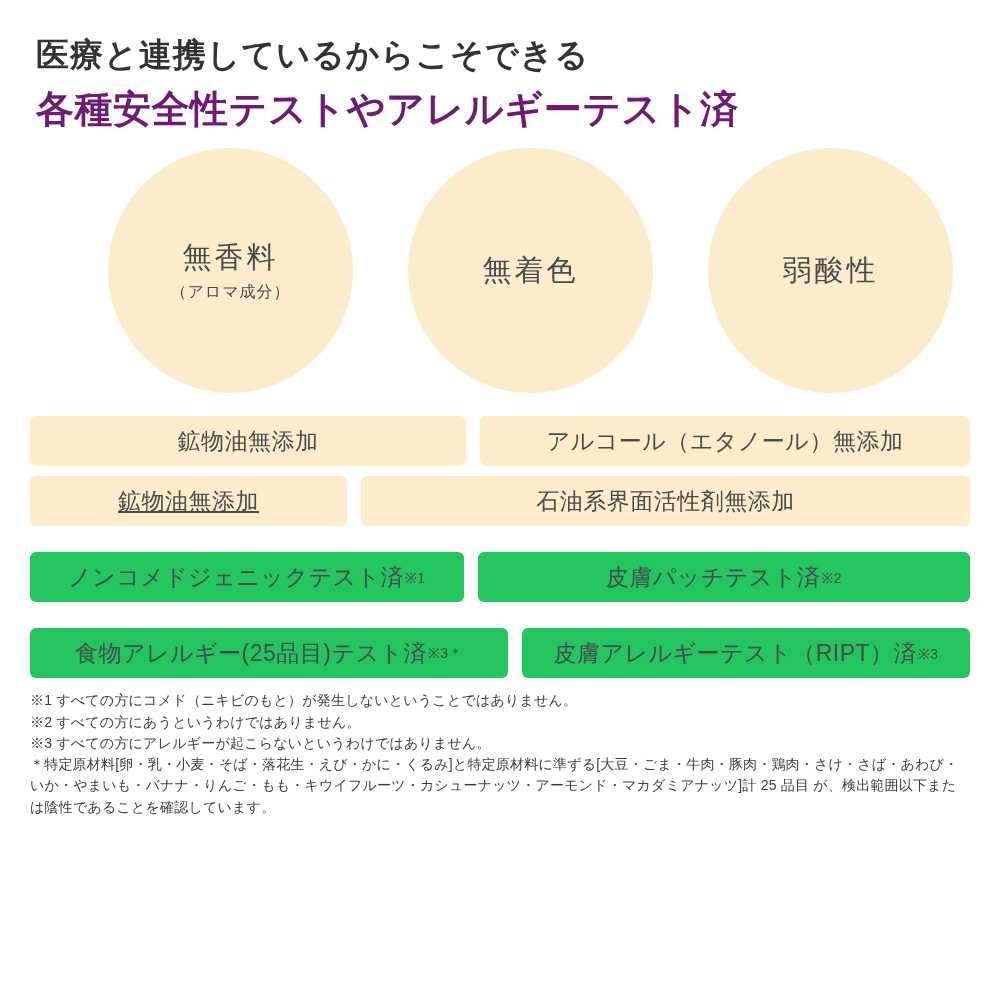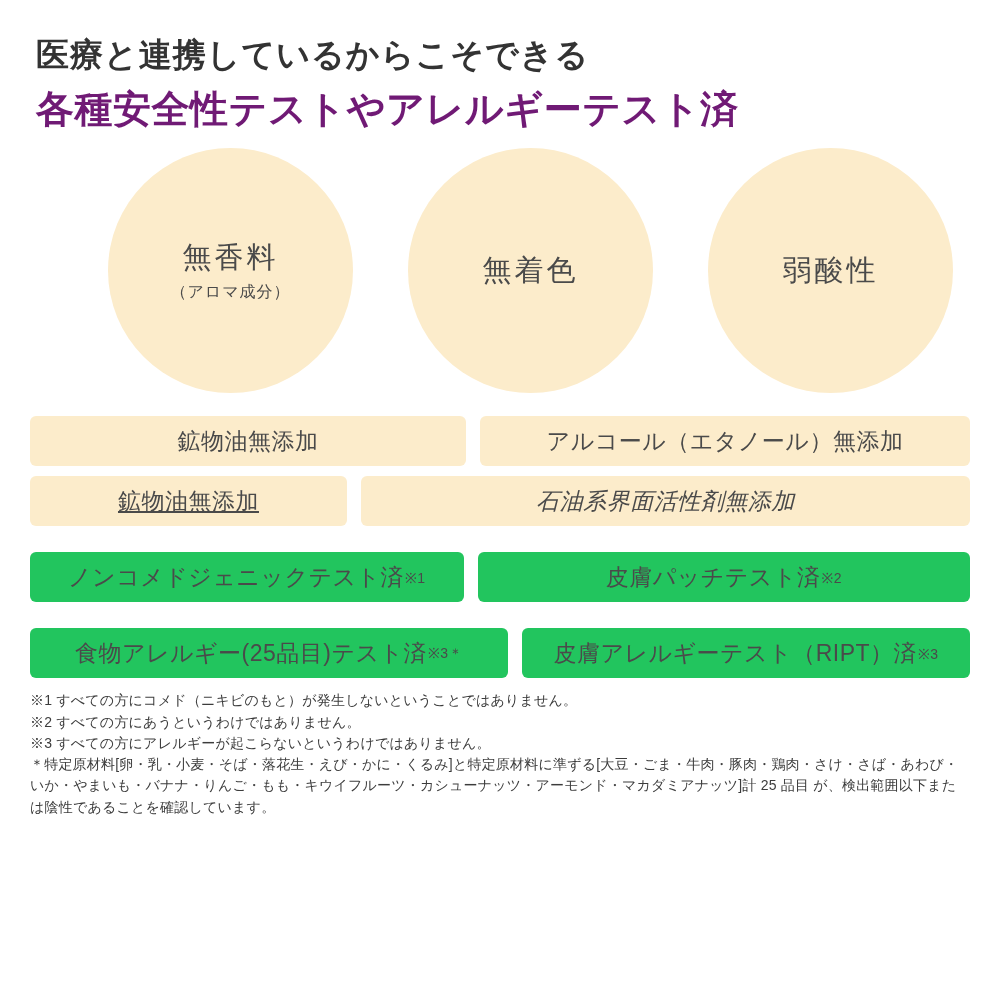--- a/index.html
+++ b/index.html
@@ -107,21 +107,21 @@
   .chip .sup {
     font-size: 14px;
     vertical-align: super;
     margin-left: 1px;
   }
 
   
   .r1 .chip:nth-child(1) { width: 436px; }
   .r1 .chip:nth-child(2) { width: 490px; }
   .r2 .chip:nth-child(1) { width: 356px; text-decoration: underline; }
-  .r2 .chip:nth-child(2) { width: 684px; font-style: italic; }
+  .r2 .chip:nth-child(2) { width: 684px; }
   .r3 .chip:nth-child(1) { width: 458px; }
   .r3 .chip:nth-child(2) { width: 520px; }
   .r4 .chip:nth-child(1) { width: 478px; }
   .r4 .chip:nth-child(2) { width: 448px; }
 
   
   .notes {
     margin-top: 12px;
     font-size: 14px;
     line-height: 1.52;

